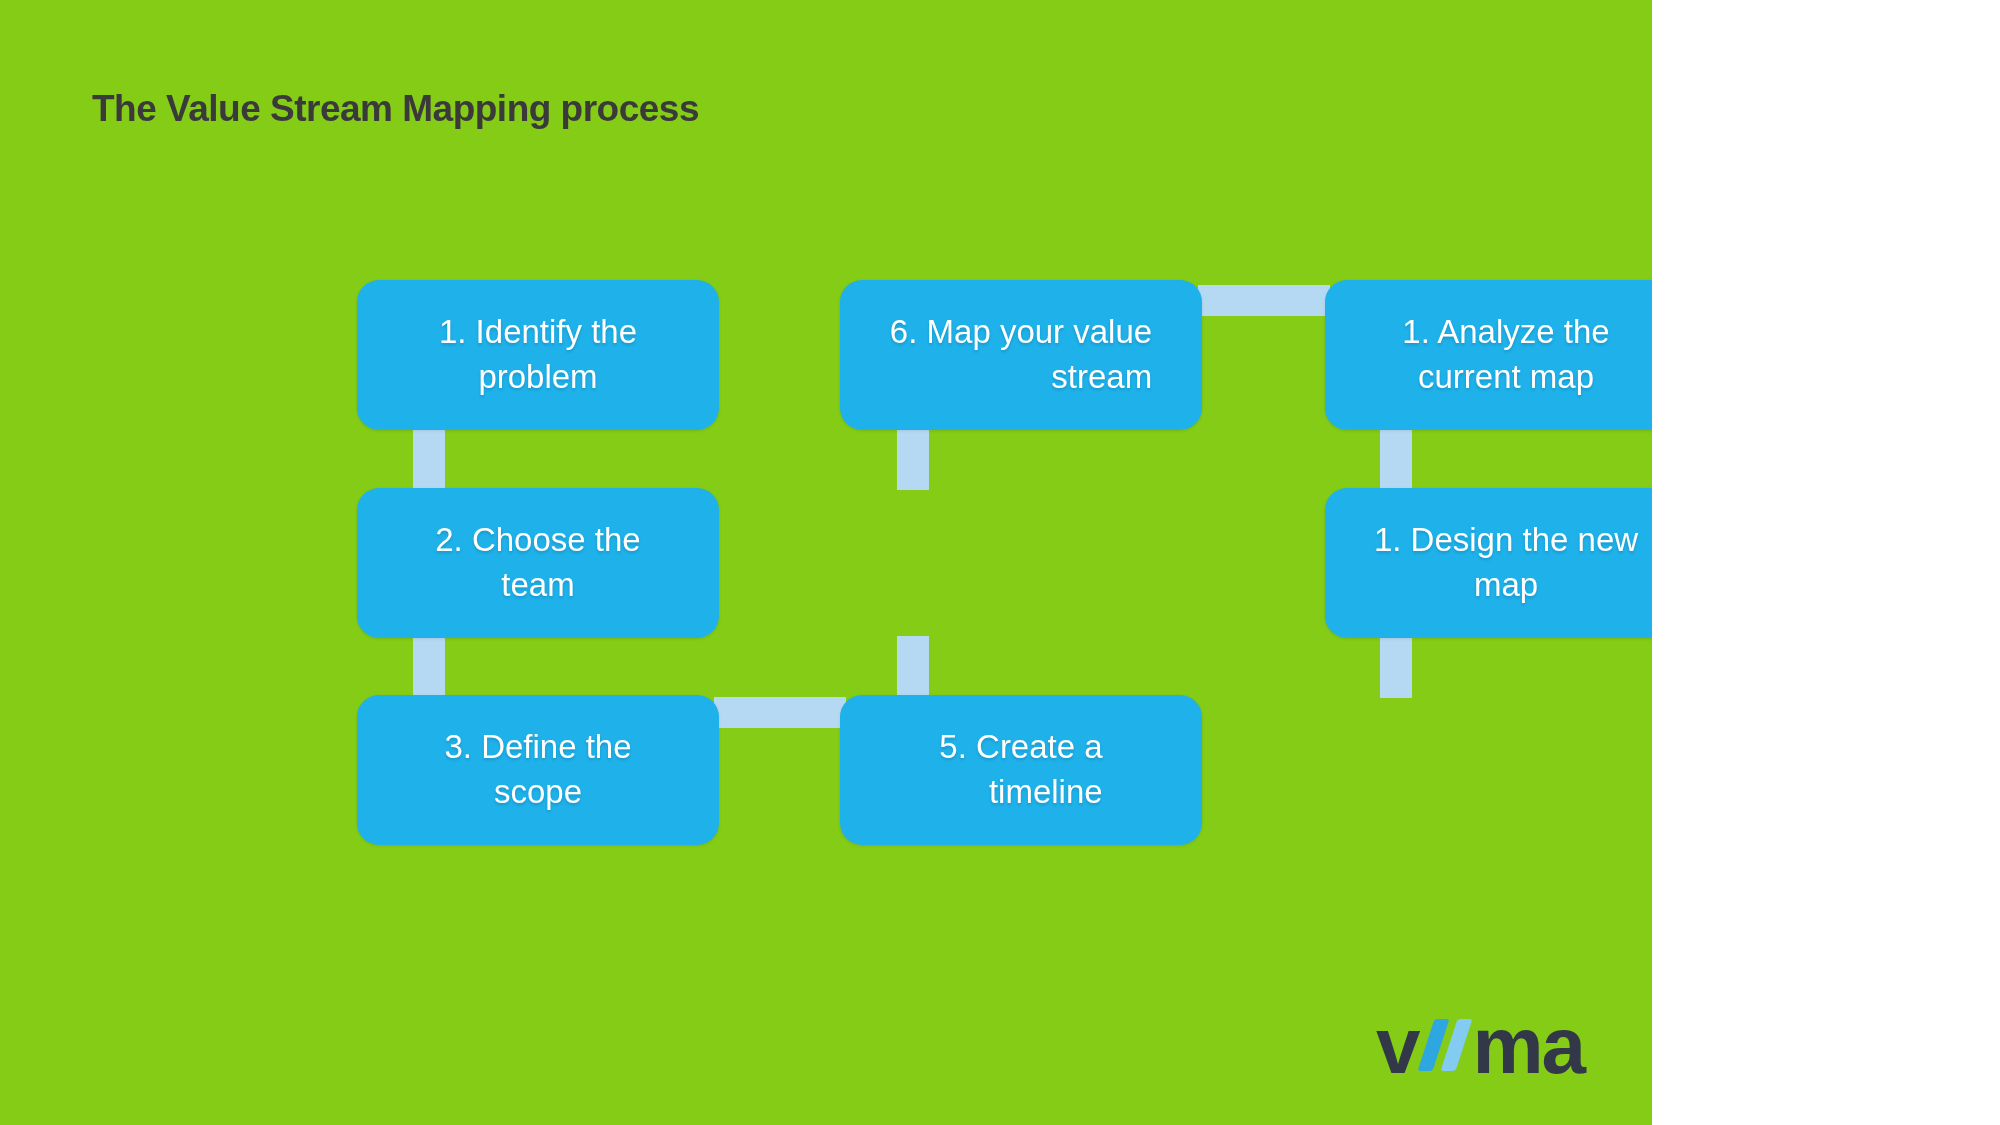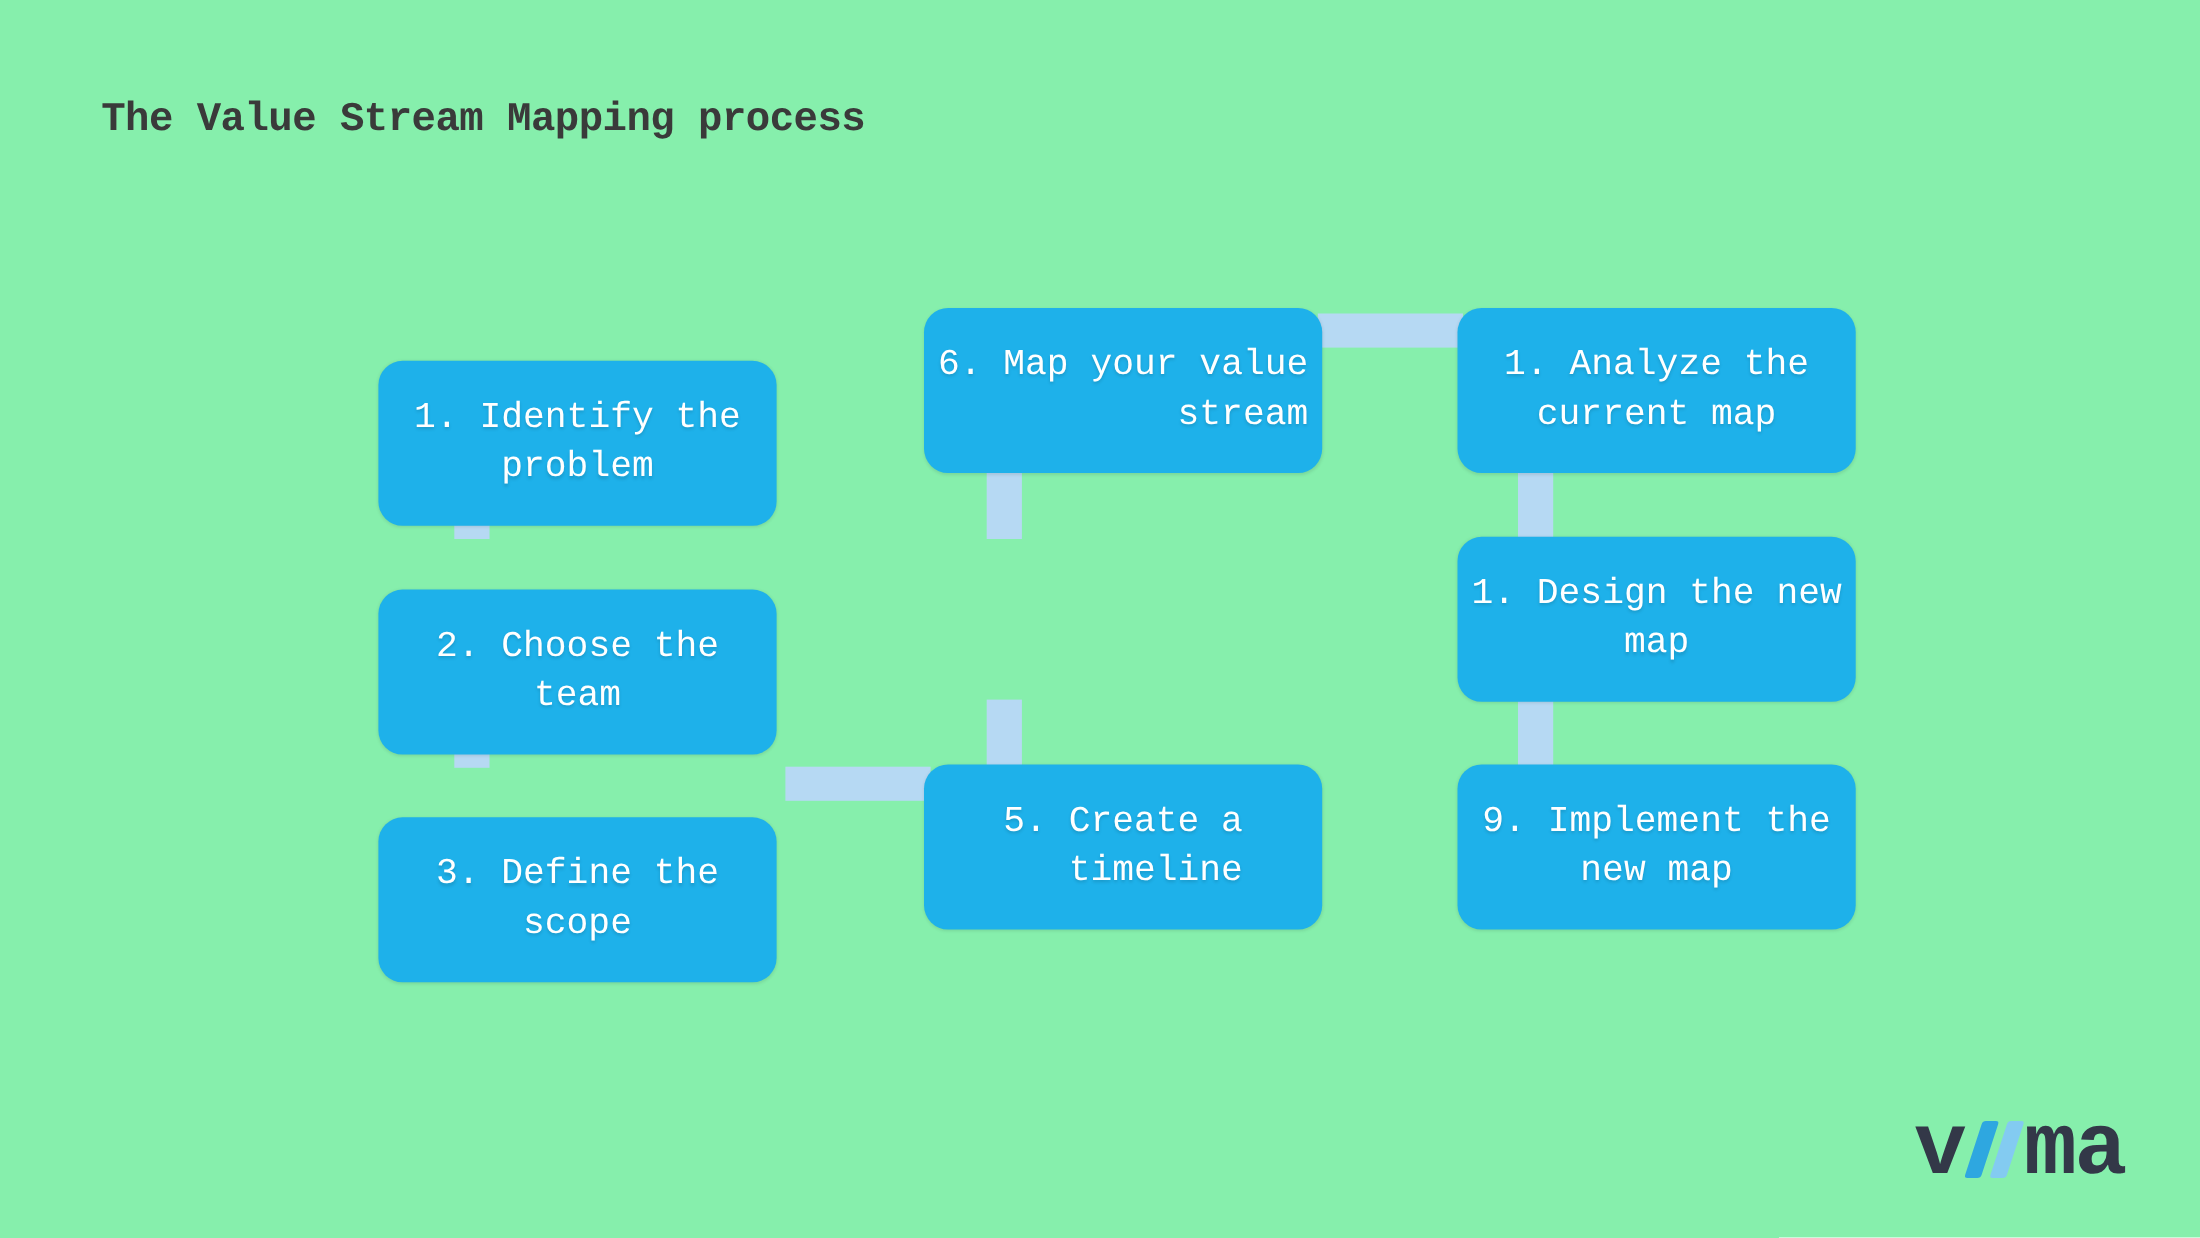--- a/index.html
+++ b/index.html
@@ -1,22 +1,22 @@
 <!DOCTYPE html>
 <html><head>
 <meta charset="utf-8">
 <style>
   html, body { margin: 0; padding: 0; background: #ffffff; }
   .page {
     position: relative;
-    width: 2000px;
+    width: 1652px;
     height: 1125px;
-    background: #86efac;
+    background: #84cc16;
     overflow: hidden;
-    font-family: Liberation Mono, monospace;
+    font-family: Liberation Sans, sans-serif;
   }
   .page-title {
     position: absolute;
     left: 92px;
     top: 88px;
     font-size: 37px;
     font-weight: 700;
     letter-spacing: -0.5px;
     color: #3a3a3a;
   }
@@ -35,21 +35,21 @@
     box-shadow: 0 1px 3px rgba(0,0,0,0.10);
   }
   .step-label {
     color: #ffffff;
     font-size: 33px;
     line-height: 1.36;
     white-space: pre-line;
     text-shadow: 0 2px 3px rgba(0,0,0,0.15);
     padding: 0 8px;
   }
-  .c1 { left: 344px; margin-top: 48px; }
+  .c1 { left: 357px; }
   .c2 { left: 840px; text-align: right; }
   .c3 { left: 1325px; }
   .r1 { top: 280px; }
   .r2 { top: 488px; }
   .r3 { top: 695px; }
   
   .connector {
     position: absolute;
     background: #b6d9f3;
     z-index: 1;
@@ -127,24 +127,20 @@
   </div>
 
   <div class="step-box c1 r3">
     <div class="step-label">3. Define the
 scope</div>
   </div>
   <div class="step-box c2 r3">
     <div class="step-label">5. Create a
 timeline</div>
   </div>
-  <div class="step-box c3 r3">
-    <div class="step-label">9. Implement the
-new map</div>
-  </div>
 
   <div class="logo">
     <span class="logo-text">v</span>
     <span class="logo-slash slash-1"></span>
     <span class="logo-slash slash-2"></span>
     <span class="logo-text">ma</span>
   </div>
 
 </div>
 

